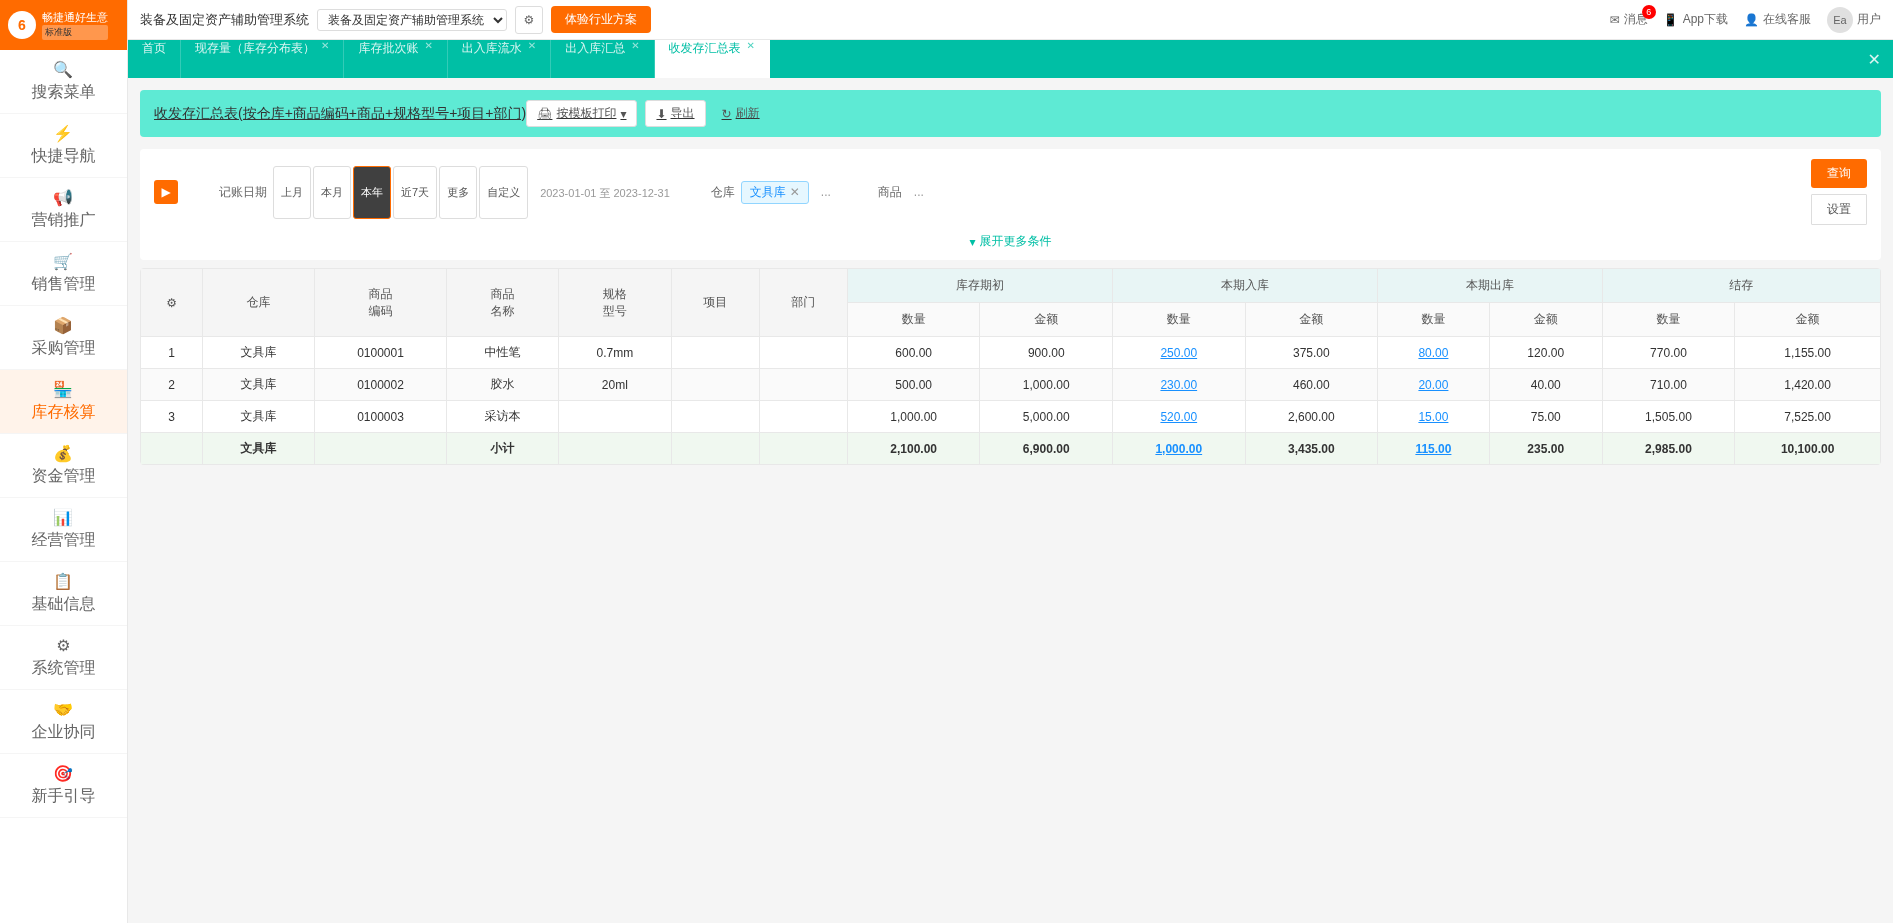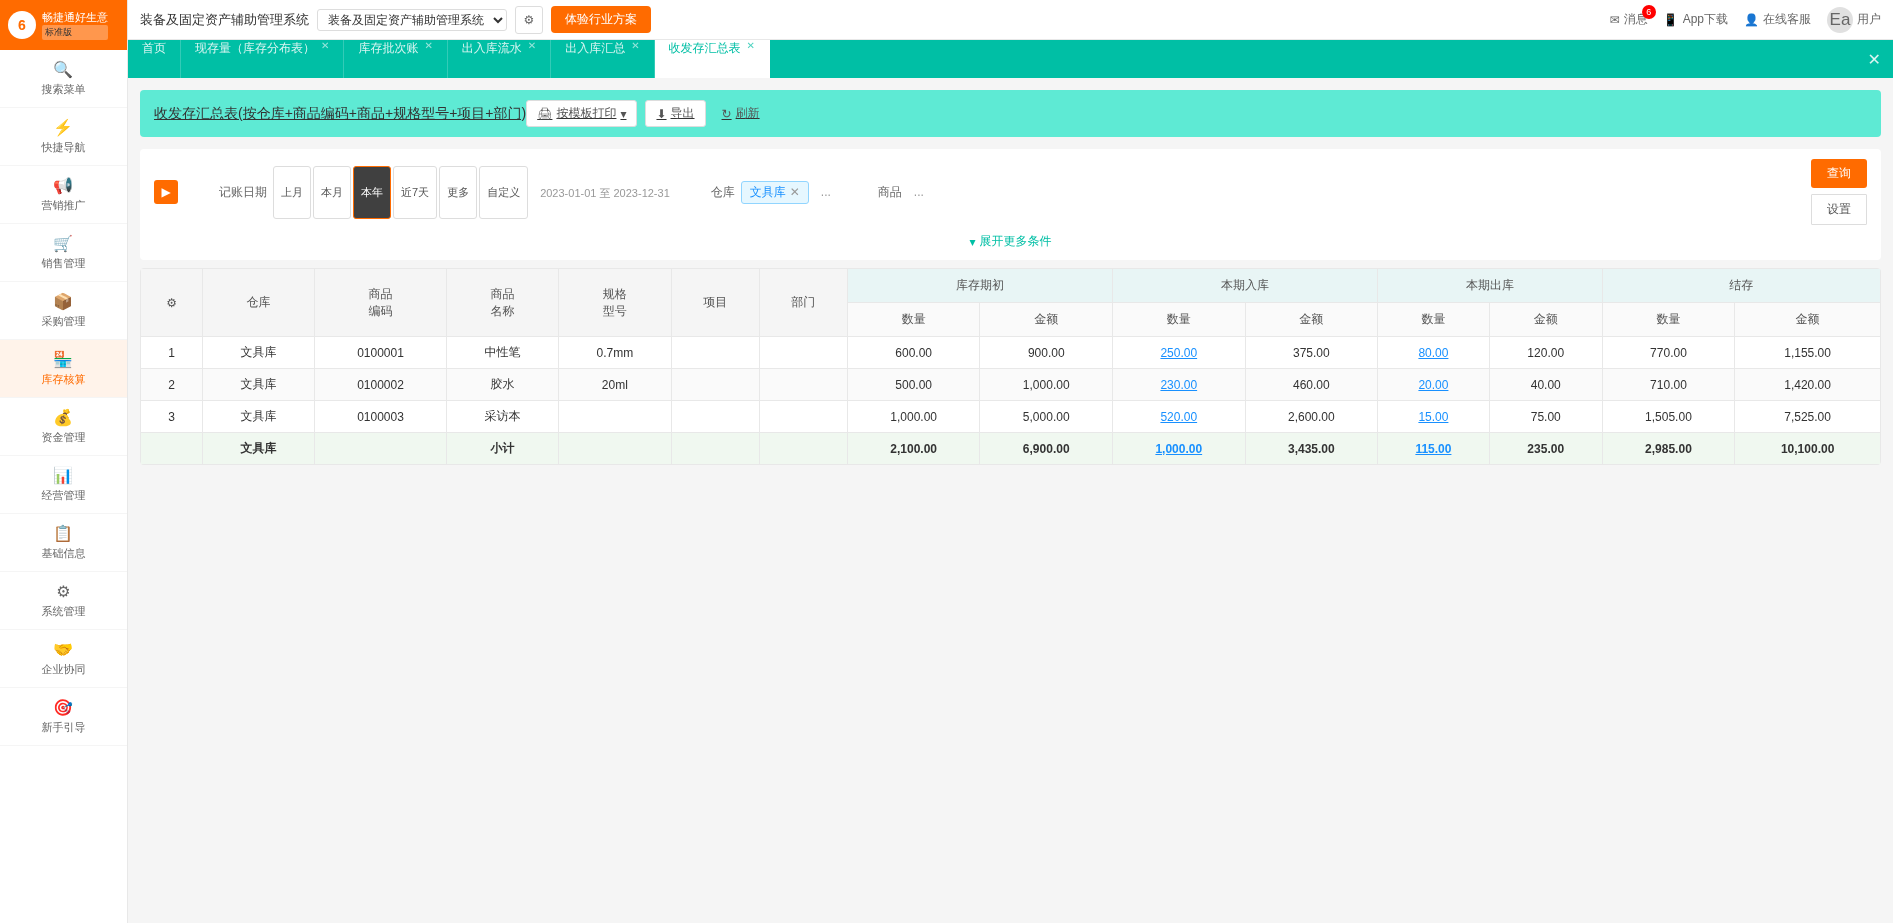--- a/index.html
+++ b/index.html
@@ -11,36 +11,36 @@
     
     .sidebar { width: 128px; background: #fff; border-right: 1px solid #e8e8e8; display: flex; flex-direction: column; flex-shrink: 0; }
     .sidebar-logo { background: #ff6b00; padding: 10px 8px; display: flex; align-items: center; gap: 6px; cursor: pointer; }
     .sidebar-logo-icon { width: 28px; height: 28px; background: #fff; border-radius: 50%; display: flex; align-items: center; justify-content: center; color: #ff6b00; font-weight: bold; font-size: 14px; }
     .sidebar-logo-text { color: #fff; font-size: 11px; line-height: 1.4; }
     .sidebar-logo-tag { font-size: 9px; background: rgba(255,255,255,0.3); padding: 1px 3px; border-radius: 2px; }
     
     .sidebar-item { display: flex; flex-direction: column; align-items: center; padding: 10px 4px; cursor: pointer; color: #666; border-bottom: 1px solid #f5f5f5; }
     .sidebar-item.active { background: #fff3ea; color: #ff6b00; }
     .sidebar-item-icon { font-size: 16px; margin-bottom: 3px; }
-    .sidebar-item-label { font-size: 11px; text-align: center; }
+    .sidebar-item-label { font-size: 16px; text-align: center; }
 
     
     .main-content { flex: 1; display: flex; flex-direction: column; overflow: hidden; }
 
     
     .top-bar { background: #fff; border-bottom: 1px solid #e8e8e8; padding: 0 12px; display: flex; align-items: center; justify-content: space-between; height: 40px; }
     .top-bar-left { display: flex; align-items: center; gap: 8px; }
     .system-title { font-size: 13px; color: #333; }
     .system-select { border: 1px solid #ddd; border-radius: 3px; padding: 2px 6px; font-size: 12px; color: #333; background: #fff; cursor: pointer; }
     .settings-btn { width: 28px; height: 28px; border: 1px solid #ddd; border-radius: 3px; display: flex; align-items: center; justify-content: center; cursor: pointer; color: #666; }
     .try-btn { background: #ff6b00; color: #fff; border: none; border-radius: 4px; padding: 5px 14px; font-size: 12px; cursor: pointer; }
     .top-bar-right { display: flex; align-items: center; gap: 16px; }
     .top-right-item { display: flex; align-items: center; gap: 4px; cursor: pointer; color: #666; font-size: 12px; position: relative; }
     .badge { position: absolute; top: -6px; right: -8px; background: #f00; color: #fff; border-radius: 50%; width: 14px; height: 14px; font-size: 9px; display: flex; align-items: center; justify-content: center; }
-    .avatar { width: 26px; height: 26px; background: #e0e0e0; border-radius: 50%; display: flex; align-items: center; justify-content: center; font-size: 17px; color: #666; }
+    .avatar { width: 26px; height: 26px; background: #e0e0e0; border-radius: 50%; display: flex; align-items: center; justify-content: center; font-size: 11px; color: #666; }
 
     
     .tab-bar { background: #00bfa5; display: flex; align-items: center; padding: 0 0; height: 38px; }
     .tab { display: flex; padding: 0 14px; height: 38px; color: rgba(255,255,255,0.85); cursor: pointer; font-size: 12px; border-right: 1px solid rgba(255,255,255,0.2); gap: 6px; white-space: nowrap; }
     .tab.active { background: #fff; color: #00bfa5; font-weight: 500; }
     .tab-close { font-size: 10px; opacity: 0.7; }
     .tab-end-close { margin-left: auto; padding: 0 12px; color: rgba(255,255,255,0.85); cursor: pointer; font-size: 16px; }
 
     
     .page-area { flex: 1; overflow: auto; background: #f5f5f5; padding: 12px; }

